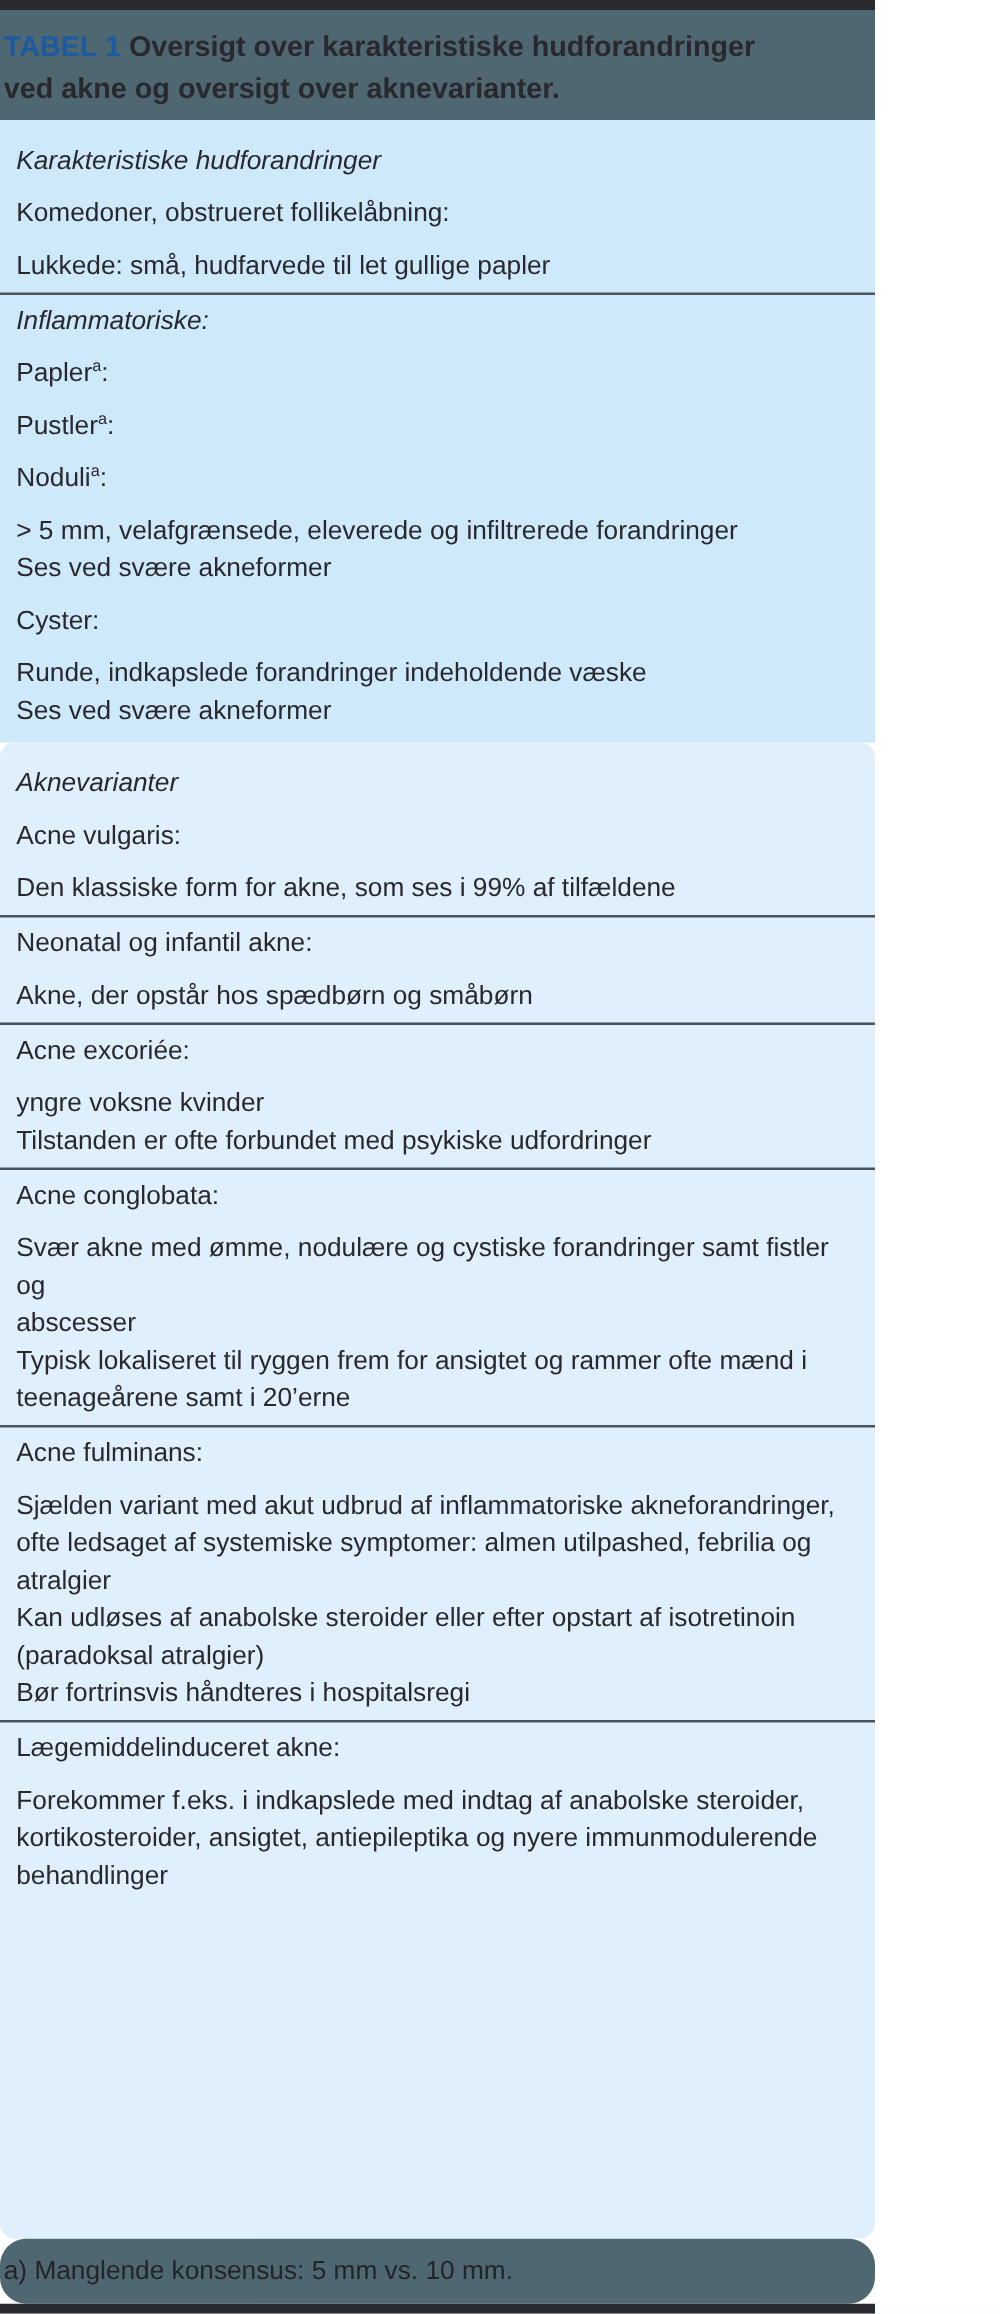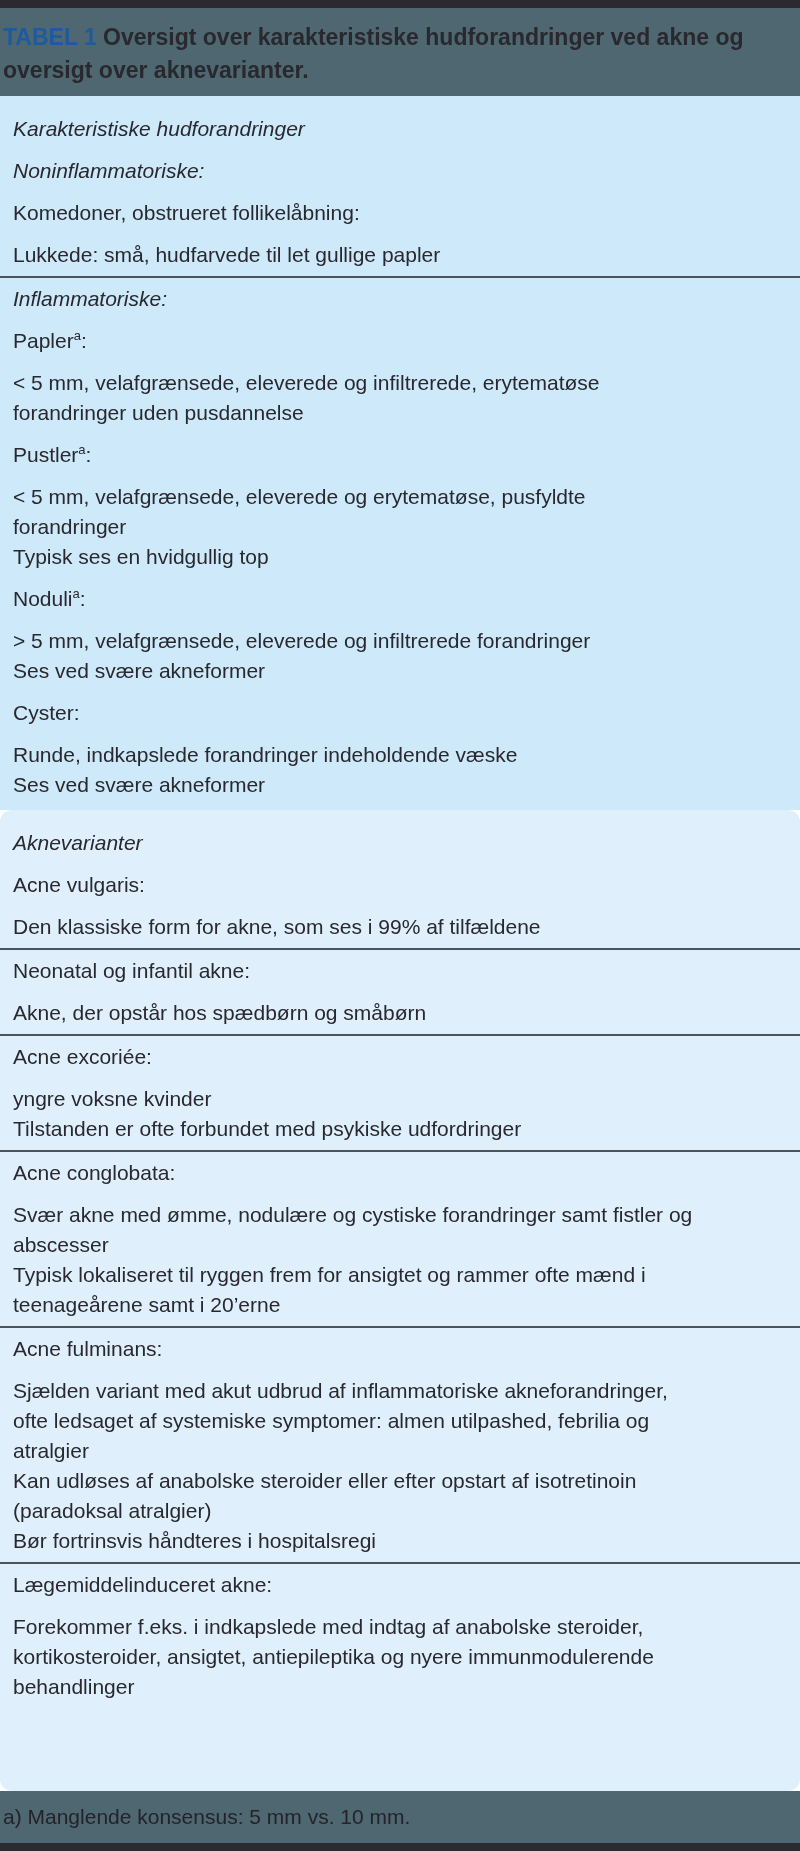--- a/index.html
+++ b/index.html
@@ -12,21 +12,21 @@
     --edge:#2b2a31;
   }
   *{box-sizing:border-box;}
   html,body{margin:0;padding:0;}
   body{
     font-family:"Liberation Sans","DejaVu Sans",sans-serif;
     background:#ffffff;
     width:800px;
   }
   .page{
-    width:800px;
+    width:700px;
     min-height:1851px;
     display:flex;
     flex-direction:column;
   }
   .edge-bar{height:8px;background:var(--edge);flex:0 0 auto;}
   .table-header{
     background:var(--band);
     color:var(--ink);
     font-weight:bold;
     font-size:23px;
@@ -58,64 +58,53 @@
     background:var(--divider);
     margin:0;
   }
   .footnote-bar{
     background:var(--band);
     color:#242329;
     font-size:21px;
     line-height:28px;
     padding:12px 10px 12px 3px;
     flex:0 0 auto;
+    border-radius:21px;
   }
 </style>
 </head>
 <body>
 
 <div class="page">
   <div class="edge-bar"></div>
 
   <div class="table-header">
     <span class="tabel-label">TABEL 1</span>
     <span>Oversigt over karakteristiske hudforandringer ved akne og oversigt over aknevarianter.</span>
   </div>
 
   <div class="section" style="background: rgb(205, 233, 250);">
       <div class="row italic">
         <div class="line">Karakteristiske hudforandringer</div>
       </div>
-      <div class="row italic">
-        <div class="line">Noninflammatoriske:</div>
-      </div>
       <div class="row">
         <div class="line">Komedoner, obstrueret follikelåbning:</div>
       </div>
       <div class="row">
         <div class="line">Lukkede: små, hudfarvede til let gullige papler</div>
       </div>
       <div class="divider"></div>
       <div class="row italic">
         <div class="line">Inflammatoriske:</div>
       </div>
       <div class="row">
         <div class="line">Papler<sup>a</sup>:</div>
       </div>
       <div class="row">
-        <div class="line">&lt; 5 mm, velafgrænsede, eleverede og infiltrerede, erytematøse</div>
-        <div class="line">forandringer uden pusdannelse</div>
-      </div>
-      <div class="row">
         <div class="line">Pustler<sup>a</sup>:</div>
-      </div>
-      <div class="row">
-        <div class="line">&lt; 5 mm, velafgrænsede, eleverede og erytematøse, pusfyldte</div>
-        <div class="line">forandringer</div>
-        <div class="line">Typisk ses en hvidgullig top</div>
       </div>
       <div class="row">
         <div class="line">Noduli<sup>a</sup>:</div>
       </div>
       <div class="row">
         <div class="line">&gt; 5 mm, velafgrænsede, eleverede og infiltrerede forandringer</div>
         <div class="line">Ses ved svære akneformer</div>
       </div>
       <div class="row">
         <div class="line">Cyster:</div>

